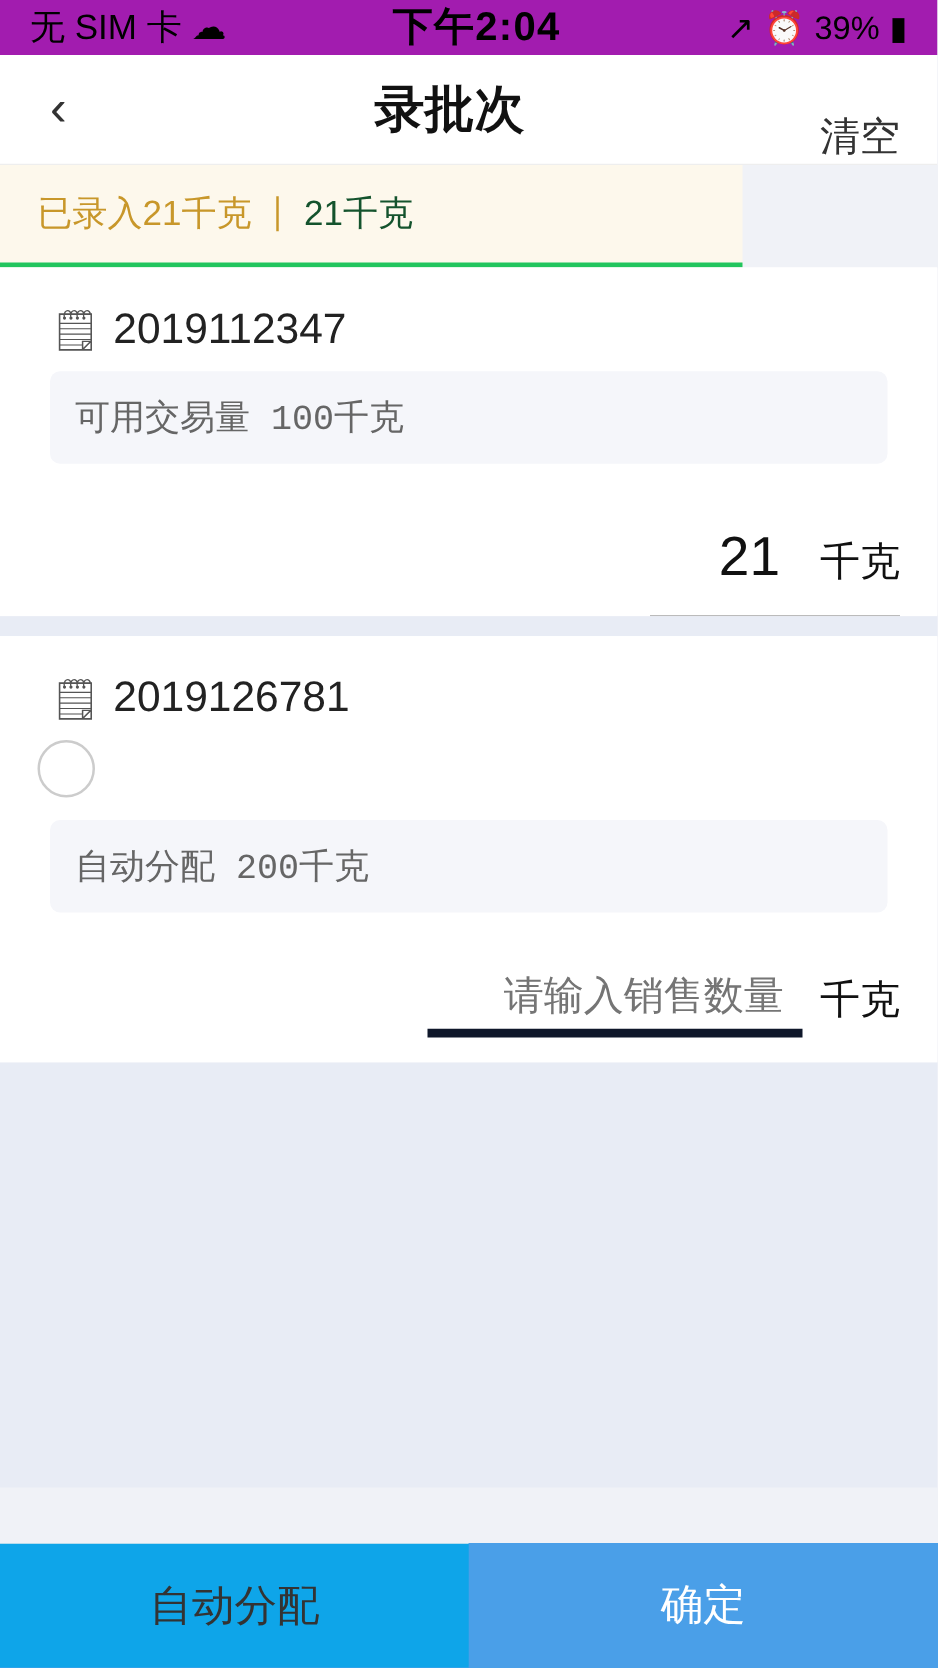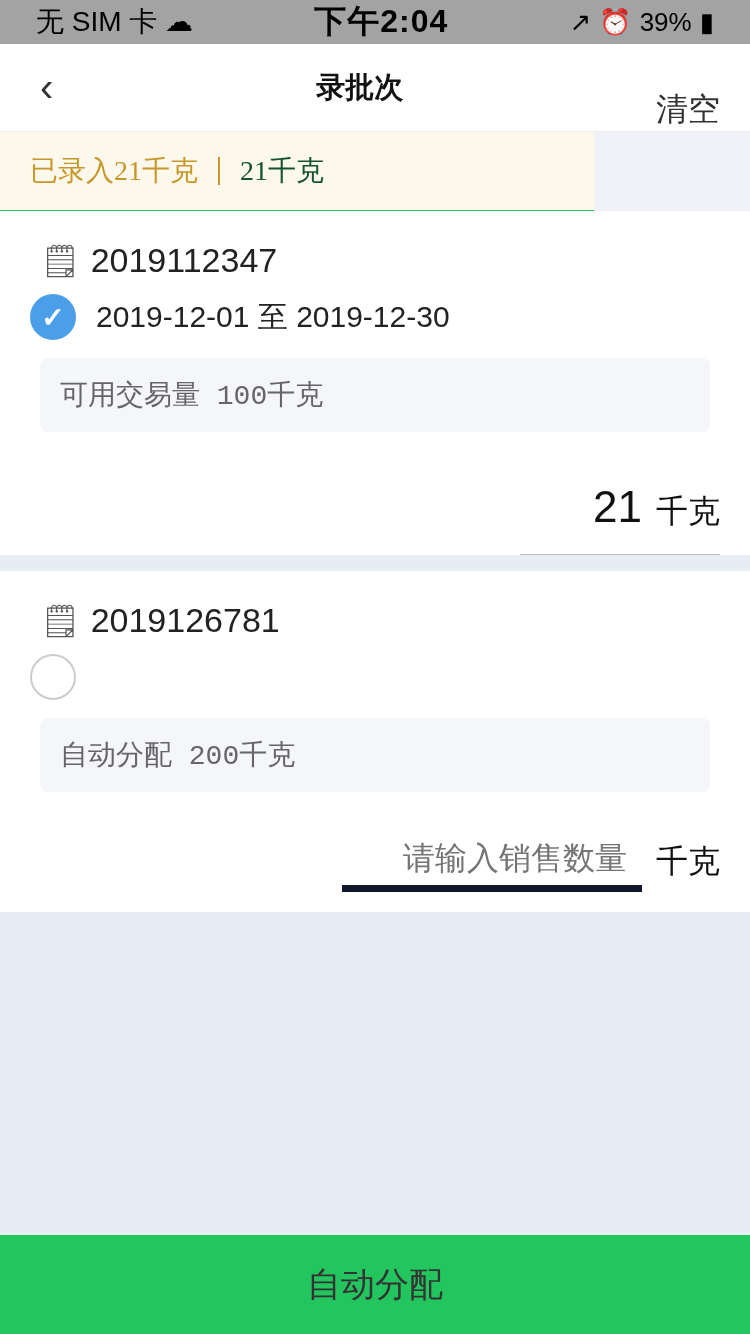--- a/index.html
+++ b/index.html
@@ -9,25 +9,25 @@
       min-height: 1334px;
       font-family: -apple-system, 'PingFang SC', 'Helvetica Neue', sans-serif;
       background: #f0f2f7;
       overflow-x: hidden;
     }
 
     
     .status-bar {
       width: 750px;
       height: 44px;
-      background: #a3a3a3;
+      background: #a21caf;
       display: flex;
       align-items: center;
       justify-content: space-between;
-      padding: 0 36px;
+      padding: 0 24px;
       font-size: 28px;
     }
     .status-left {
       display: flex;
       align-items: center;
       gap: 8px;
       font-size: 28px;
     }
     .status-center {
       font-size: 32px;
@@ -52,41 +52,40 @@
       padding: 0 30px;
       border-bottom: 1px solid #eee;
     }
     .nav-back {
       font-size: 40px;
       color: #333;
       cursor: pointer;
       padding: 10px;
     }
     .nav-title {
-      font-size: 29px;
+      font-size: 40px;
       font-weight: 600;
       color: #111;
     }
     .nav-clear {
       font-size: 32px;
       color: #333;
       cursor: pointer;
       margin-top: 44px;
     }
 
     
     .info-banner {
       width: 594px;
       background: #fdf8ec;
       padding: 20px 30px;
       display: flex;
       align-items: center;
       gap: 20px;
-      border-bottom: 1px solid #22c55e;
-      font-family: Liberation Serif, serif;
+      border-bottom: 4px solid #22c55e;
     }
     .info-label {
       font-size: 28px;
       color: #c8972a;
     }
     .info-divider {
       width: 2px;
       height: 28px;
       background: #c8972a;
     }
@@ -164,21 +163,21 @@
       color: #666;
       font-family: Liberation Mono, monospace;
     }
 
     
     .amount-row {
       display: flex;
       align-items: baseline;
       justify-content: flex-end;
       padding: 20px 30px;
-      gap: 14px;
+      gap: 32px;
       background: #fff;
     }
     .amount-value {
       font-size: 44px;
       color: #111;
       font-weight: 400;
     }
     .amount-unit {
       font-size: 32px;
       color: #111;
@@ -225,21 +224,21 @@
     
     .bottom-buttons {
       position: fixed;
       bottom: 0;
       width: 750px;
       height: 100px;
       display: flex;
     }
     .btn-auto {
       flex: 1;
-      background: #22c55e;
+      background: #0ea5e9;
       border: none;
       font-size: 34px;
       color: #333;
       cursor: pointer;
       border-top: 1px solid #eee;
     }
     .btn-confirm {
       flex: 1;
       background: #4a9fe8;
       border: none;
@@ -291,24 +290,20 @@
 </div>
 
 <div class="content">
 
   <div class="batch-card">
     <div class="batch-item">
       <div class="batch-row-id">
         <span class="batch-id-icon">🗒</span>
         <span class="batch-id-text">2019112347</span>
       </div>
-      <div class="batch-row-date">
-        <div class="radio-circle checked"></div>
-        <span class="batch-date-text">2019-12-01 至 2019-12-30</span>
-      </div>
       <div class="batch-available">可用交易量 100千克</div>
     </div>
 
     <div class="amount-row">
       <span class="amount-value">21</span>
       <span class="amount-unit">千克</span>
     </div>
     <span class="amount-underline"></span>
   </div>
 
@@ -330,13 +325,14 @@
       <input class="qty-input" type="number" placeholder="请输入销售数量" style="">
       <span class="qty-unit">千克</span>
     </div>
   </div>
 
   <div class="bottom-area"></div>
 </div>
 
 <div class="bottom-buttons">
   <button class="btn-auto">自动分配</button>
+  <button class="btn-confirm">确定</button>
 </div>
 
 </body></html>

